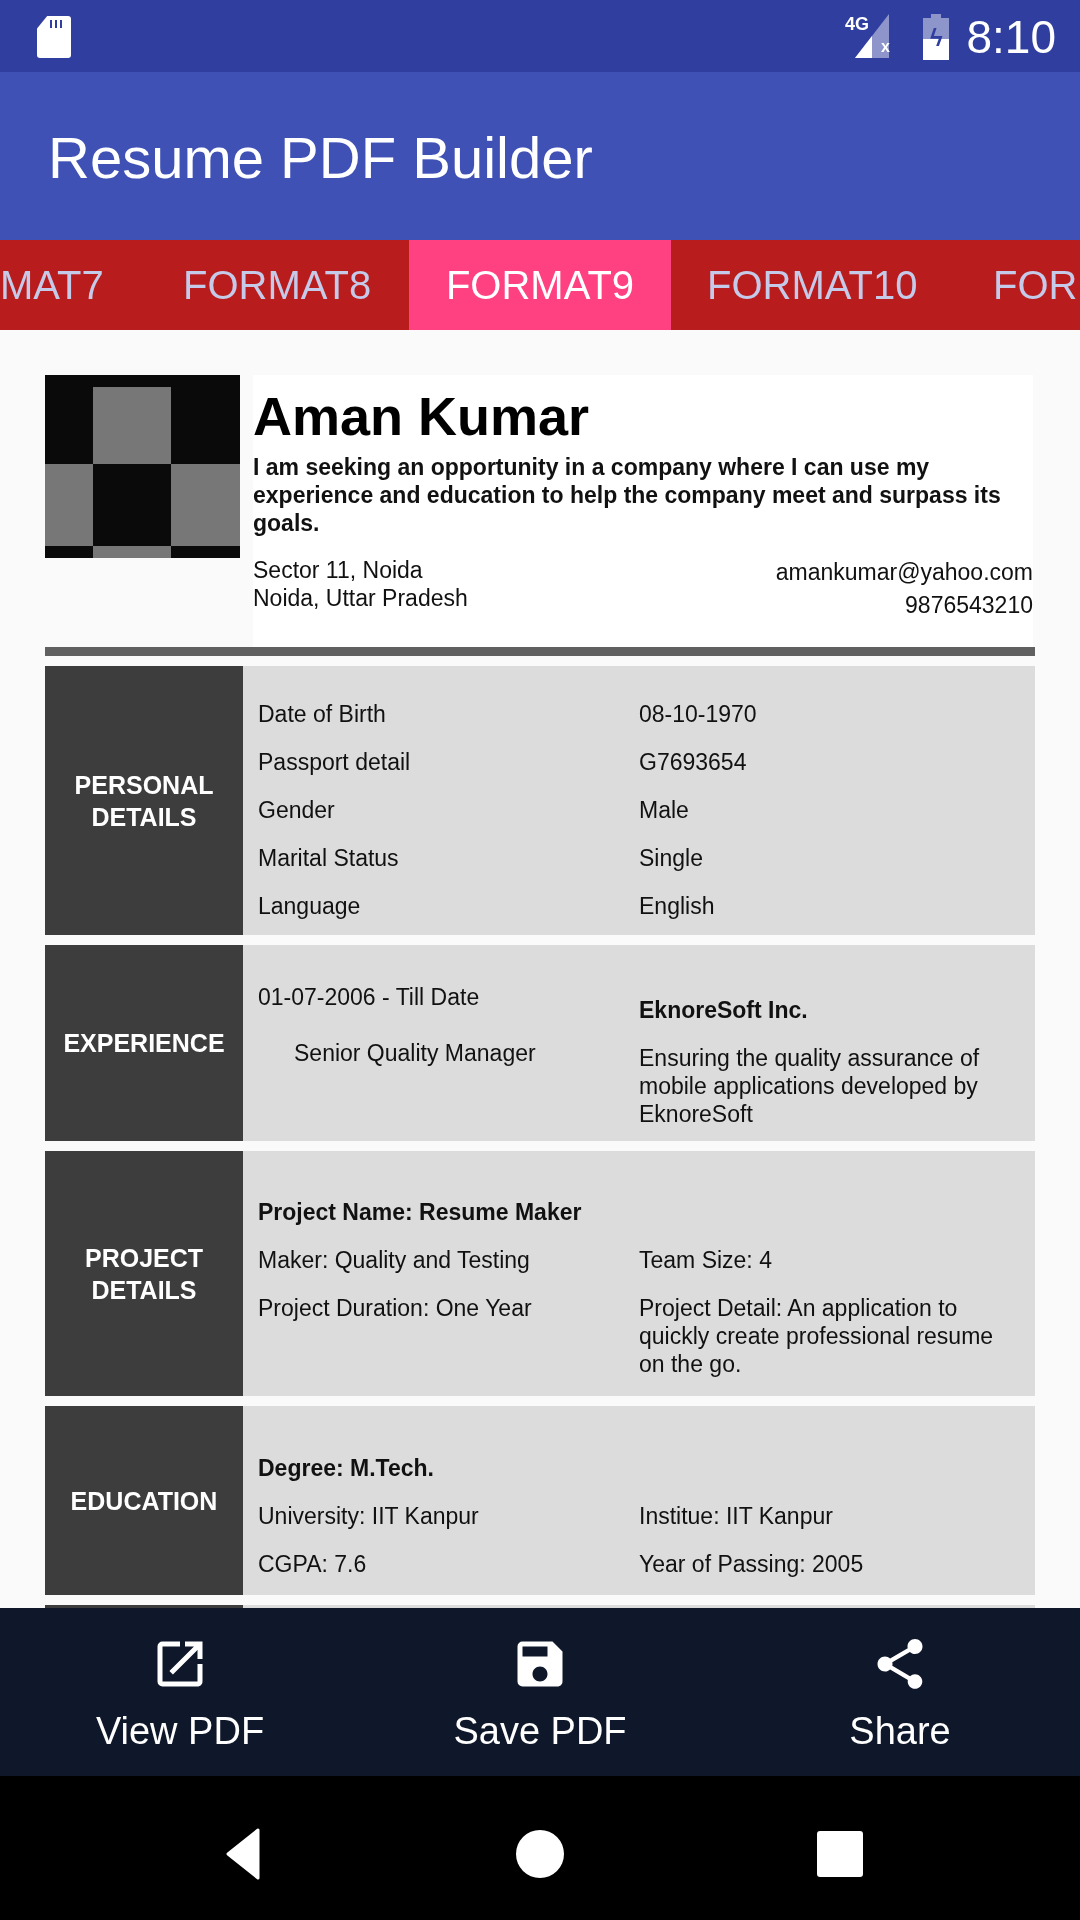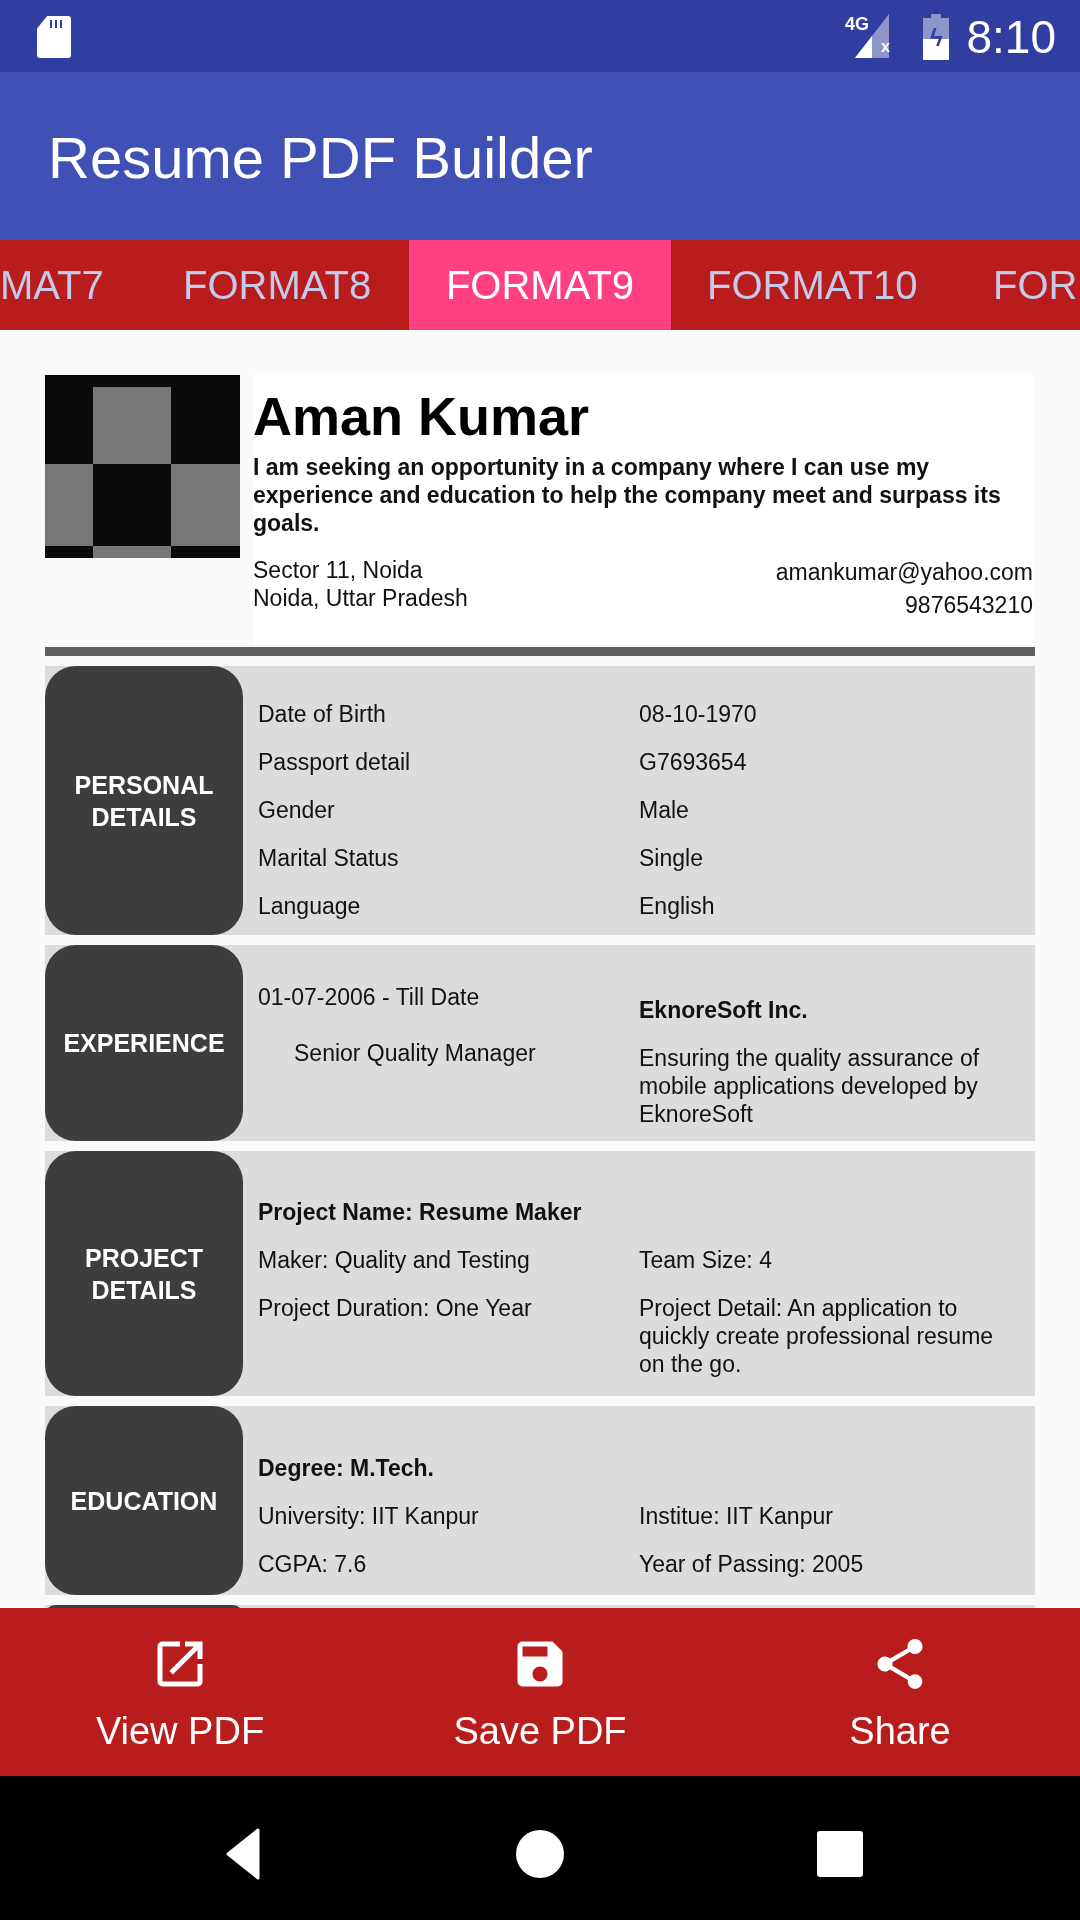--- a/index.html
+++ b/index.html
@@ -43,28 +43,28 @@
   .info { position: absolute; left: 208px; top: 0; width: 780px; height: 272px; background: #fff; }
   .name { position: absolute; left: 0; top: 10px; font-size: 54px; font-weight: bold; color: #000; }
   .objective { position: absolute; left: 0; top: 78px; width: 760px; font-size: 23px; font-weight: bold; line-height: 28px; color: #111; }
   .addr { position: absolute; left: 0; top: 181px; font-size: 23px; line-height: 28px; color: #111; }
   .contact { position: absolute; right: 0; top: 181px; font-size: 23px; line-height: 33px; color: #111; text-align: right; }
   .rule { position: absolute; top: 317px; left: 45px; width: 990px; height: 9px; background: #606060; }
 
   .section { position: absolute; left: 45px; width: 990px; background: #dcdcdc; }
   .section .label { position: absolute; left: 0; top: 0; bottom: 0; width: 198px; background: #3d3d3d; color: #fff;
                     display: flex; align-items: center; justify-content: center; text-align: center;
-                    font-size: 25px; font-weight: bold; line-height: 32px; padding: 0 10px; border-radius: 31px; }
+                    font-size: 25px; font-weight: bold; line-height: 32px; padding: 0 10px; }
   .section .cell { position: absolute; font-size: 23px; line-height: 28px; color: #111; }
   .section .c1 { left: 213px; width: 370px; }
   .section .c2 { left: 594px; width: 380px; }
   .bold { font-weight: bold; }
 
   
-  .action-bar { position: absolute; top: 1608px; left: 0; width: 1080px; height: 168px; background: #b91c1c; }
+  .action-bar { position: absolute; top: 1608px; left: 0; width: 1080px; height: 168px; background: #0f172a; }
   .action { position: absolute; top: 0; width: 360px; height: 168px; color: #fff; text-align: center; }
   .action .lbl { position: absolute; left: 0; right: 0; top: 102px; font-size: 38px; }
   .action svg { position: absolute; top: 26px; left: 50%; margin-left: -30px; }
 
   
   .nav-bar { position: absolute; top: 1776px; left: 0; width: 1080px; height: 144px; background: #000; }
   .nav-btn { position: absolute; top: 40px; width: 70px; height: 70px; }
 </style>
 </head>
 <body>

